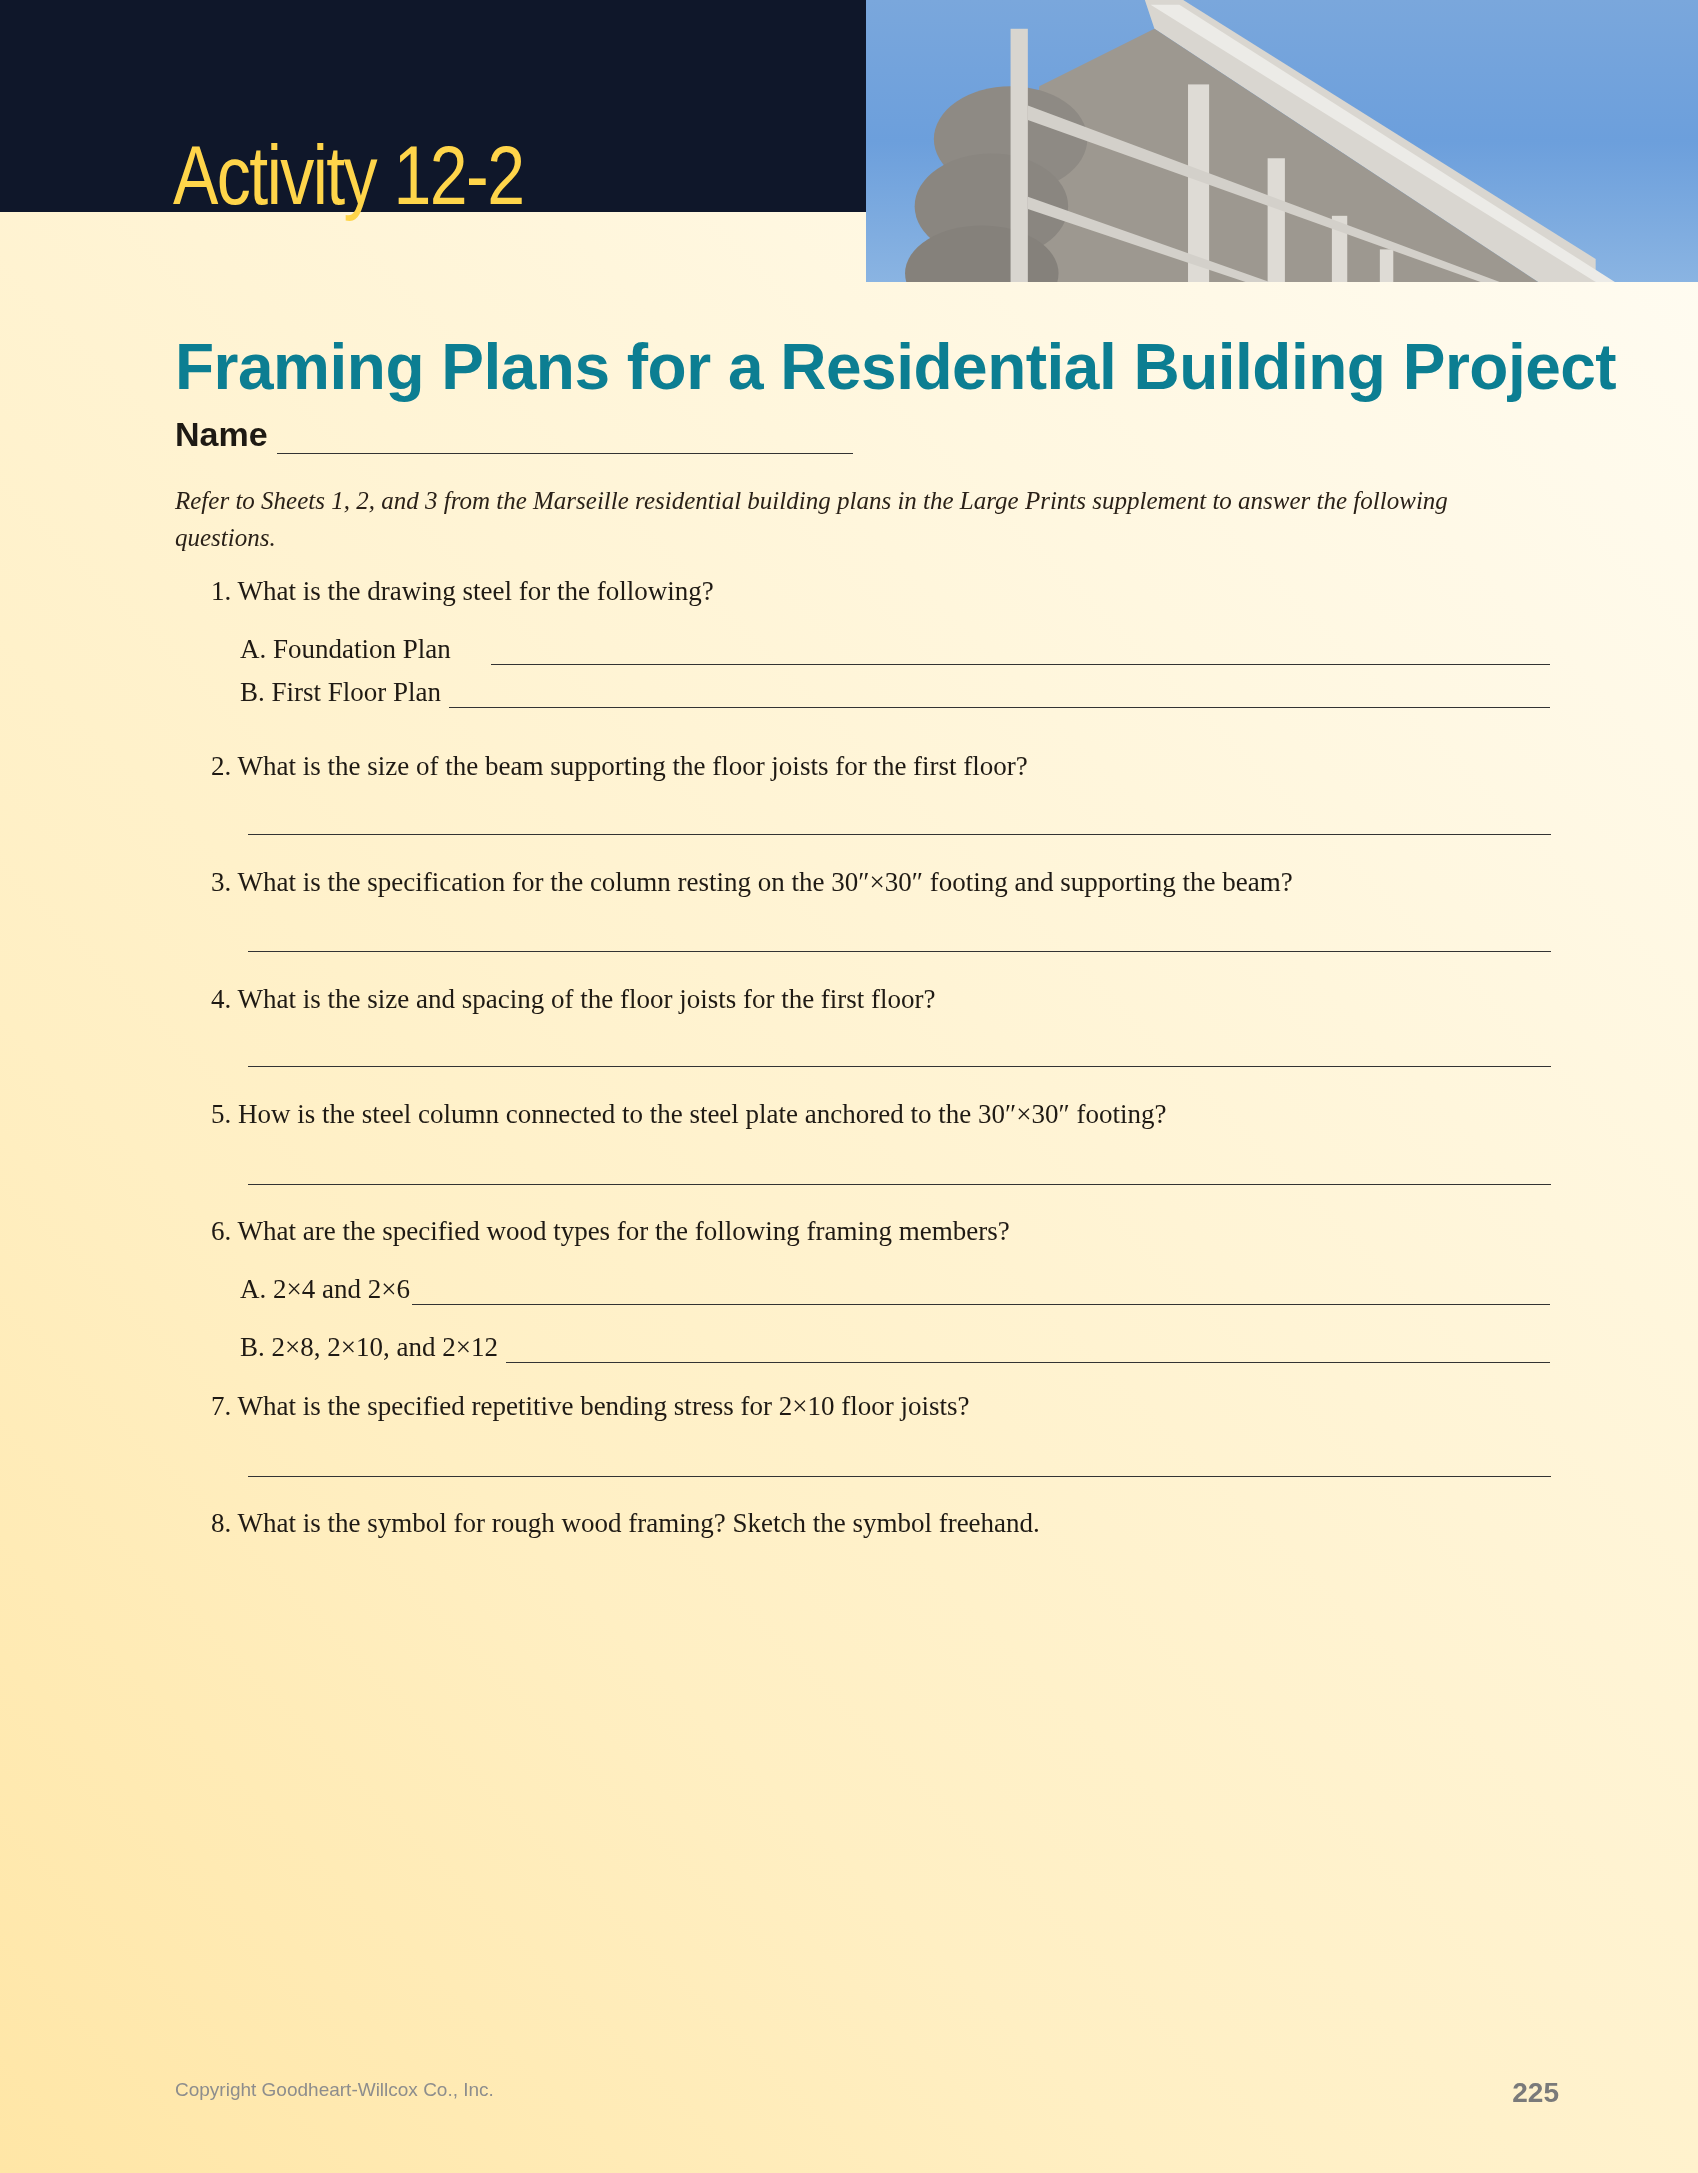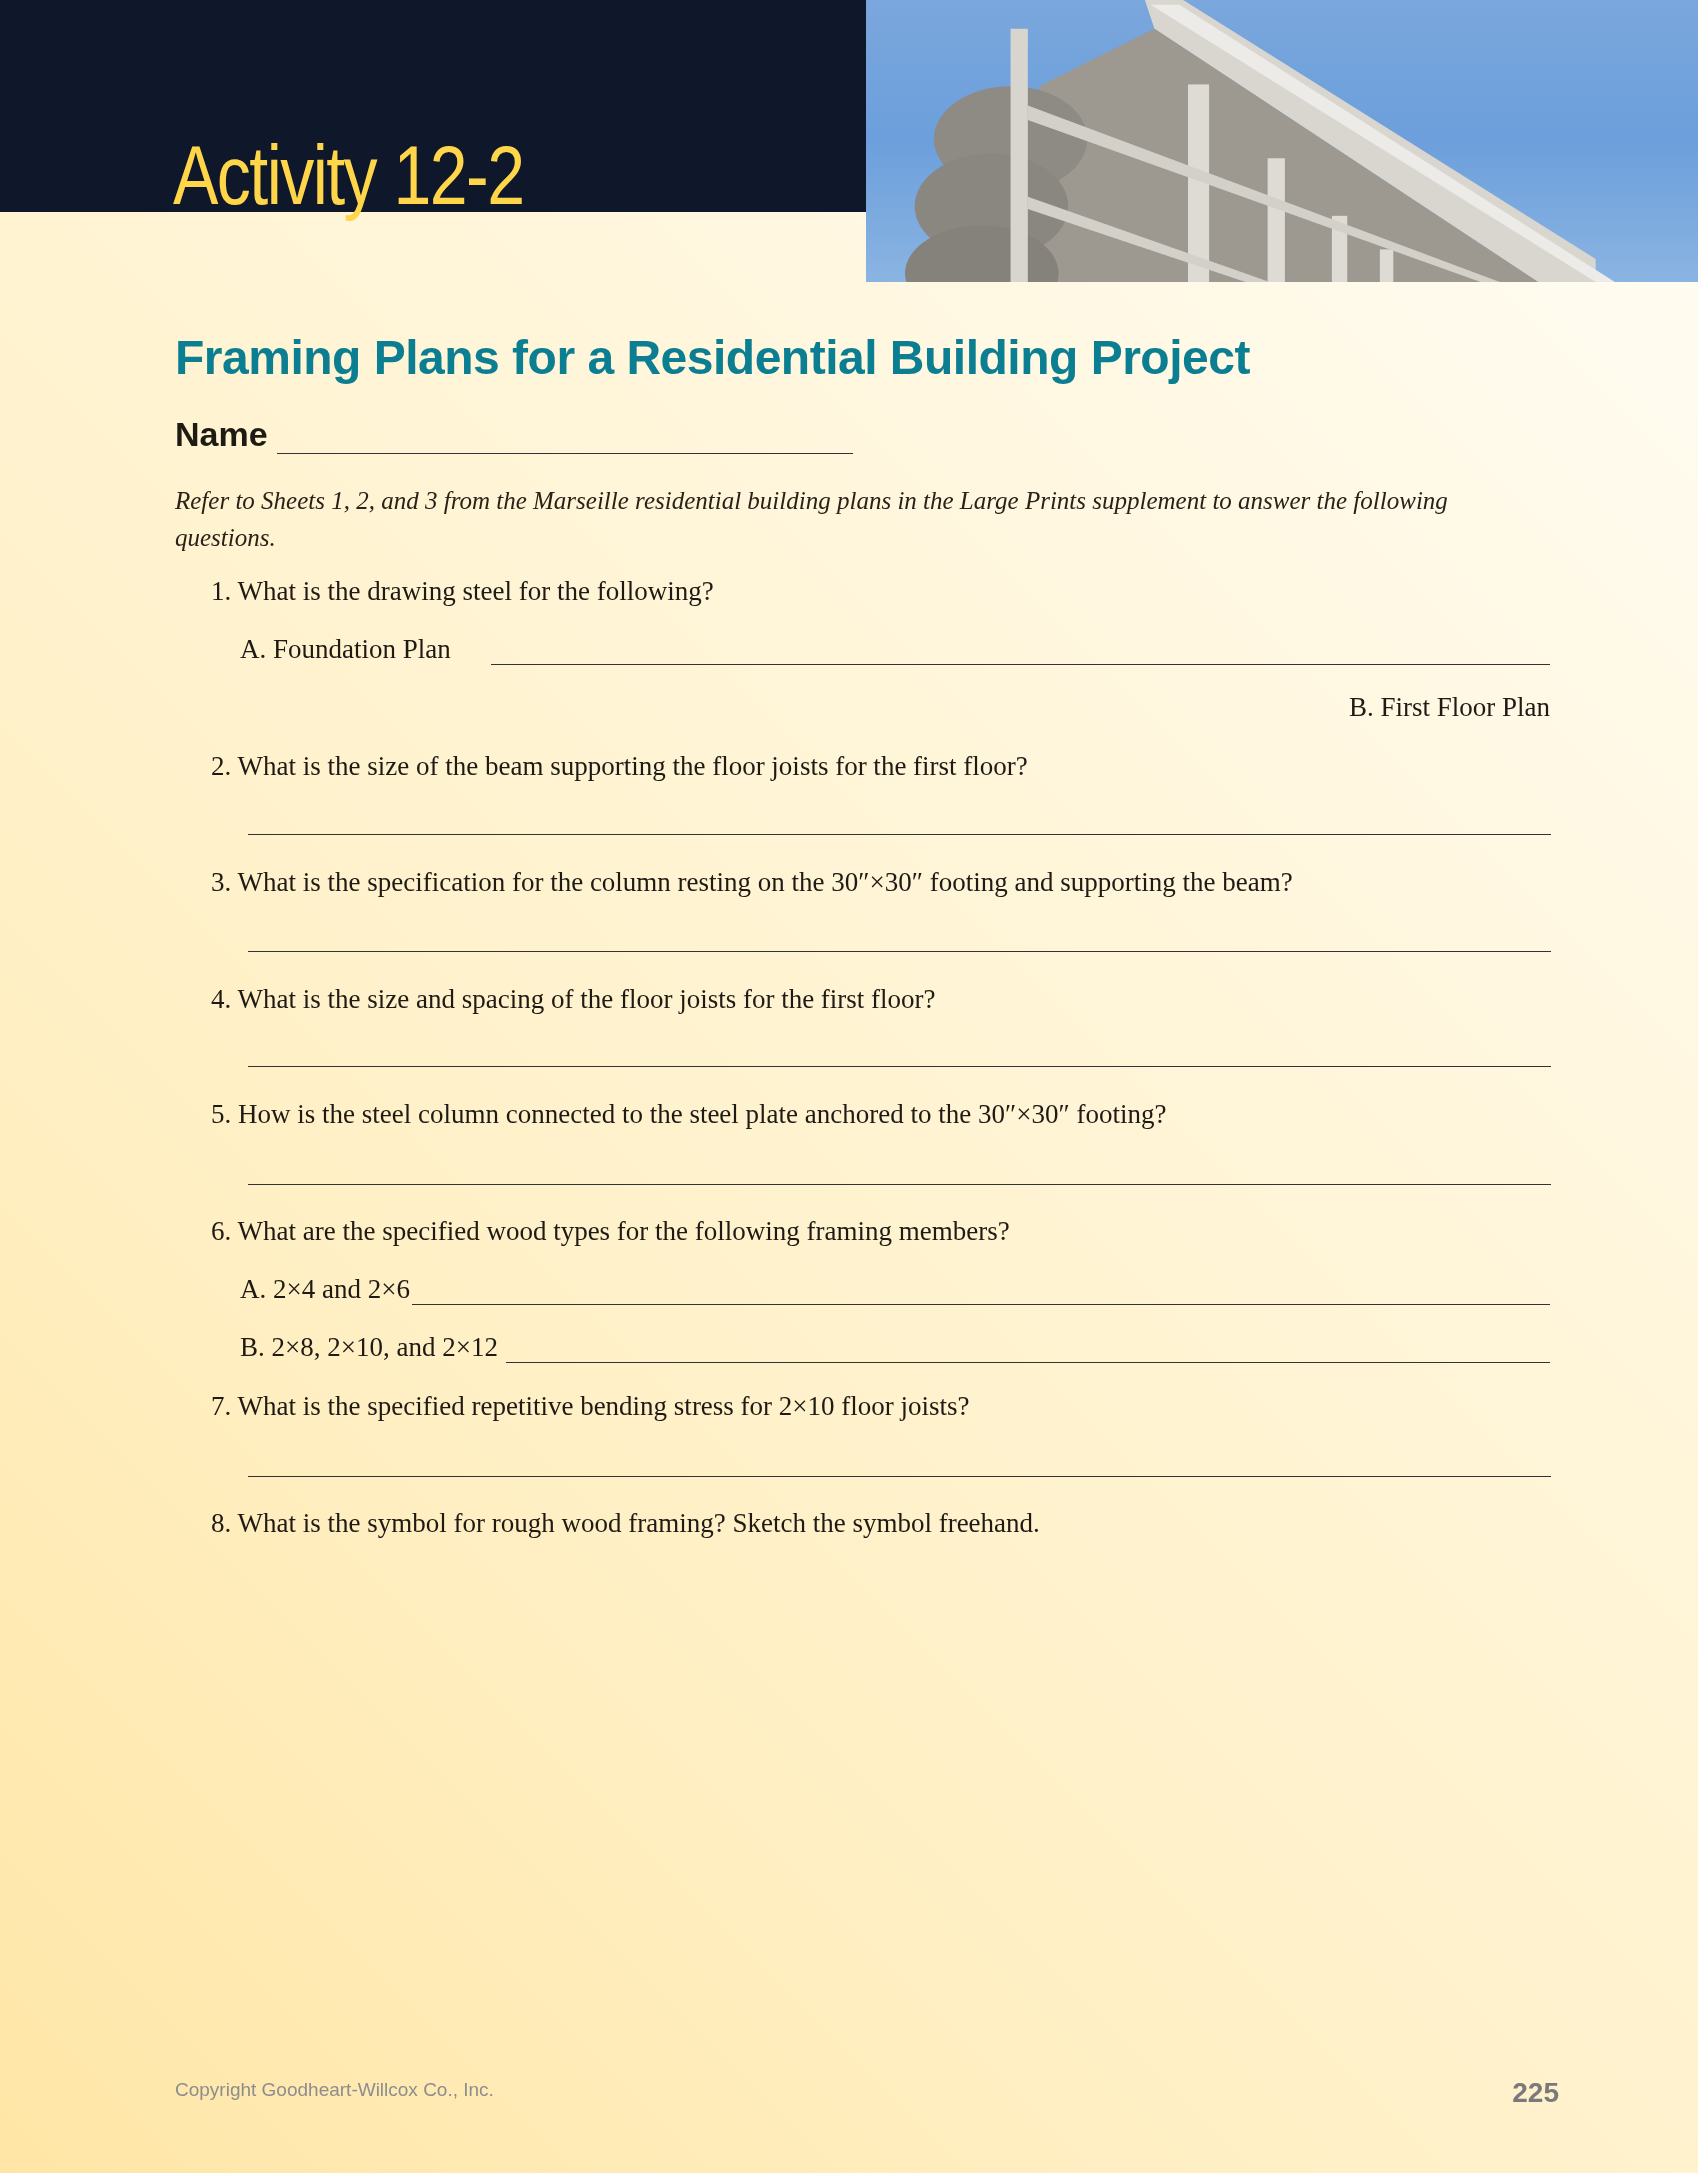--- a/index.html
+++ b/index.html
@@ -21,21 +21,21 @@
     line-height:1;
   }
   .banner-photo {
     position:absolute; left:866px; top:0; width:833px; height:282px;
     background: linear-gradient(180deg, #7aa7dc 0%, #6c9fdc 50%, #8ab4e2 100%);
     overflow:hidden;
   }
   .page-title {
     position:absolute; left:175px; top:330px;
     font-family:"Liberation Sans", sans-serif; font-weight:bold;
-    font-size:48px; color:#0c7e92; letter-spacing:-0.5px;
+    font-size:64px; color:#0c7e92; letter-spacing:-0.5px;
   }
   .name-row {
     position:absolute; left:175px; top:415px;
     font-family:"Liberation Sans", sans-serif; font-weight:bold; font-size:34px; color:#1e1a14;
     display:flex; align-items:flex-end;
   }
   .name-line { display:inline-block; width:576px; border-bottom:1.4px solid #333; margin-left:9.6px; height:25px; }
   .intro {
     position:absolute; left:175px; top:482px; width:1364px;
     font-style:italic; font-size:25px; line-height:37px; color:#2a2118;
@@ -103,21 +103,21 @@
 <div class="intro">Refer to Sheets 1, 2, and 3 from the Marseille residential building plans in the Large Prints supplement to answer the following questions.</div>
 
 <div class="q" style="top:576px;">
   <span>1.</span>
   <span>What is the drawing steel for the following?</span>
 </div>
 <div class="sub" style="top:634px; width:1310px;gap:33px;">
   <span>A. Foundation Plan</span>
   <span class="fill"></span>
 </div>
-<div class="sub" style="top:692px; width:1310px;flex-direction:column;">
+<div class="sub" style="top:677px; width:1310px;">
   <span>B. First Floor Plan</span>
   <span class="fill"></span>
 </div>
 
 <div class="q" style="top:751px;">
   <span>2.</span>
   <span>What is the size of the beam supporting the floor joists for the first floor?</span>
 </div>
 <div class="answer-line" style="top:834px;"></div>
 

